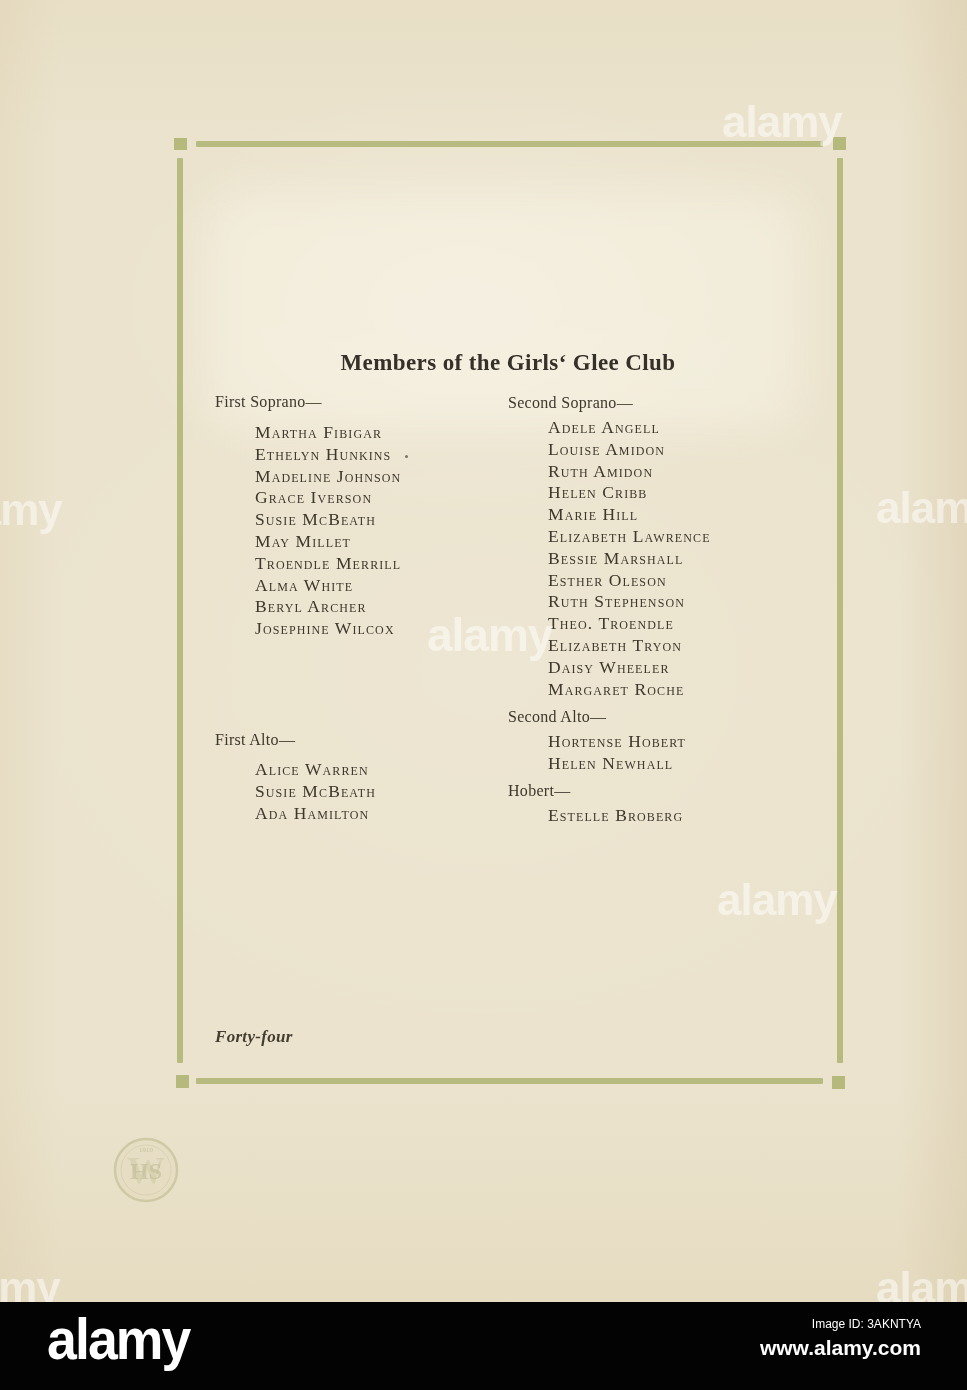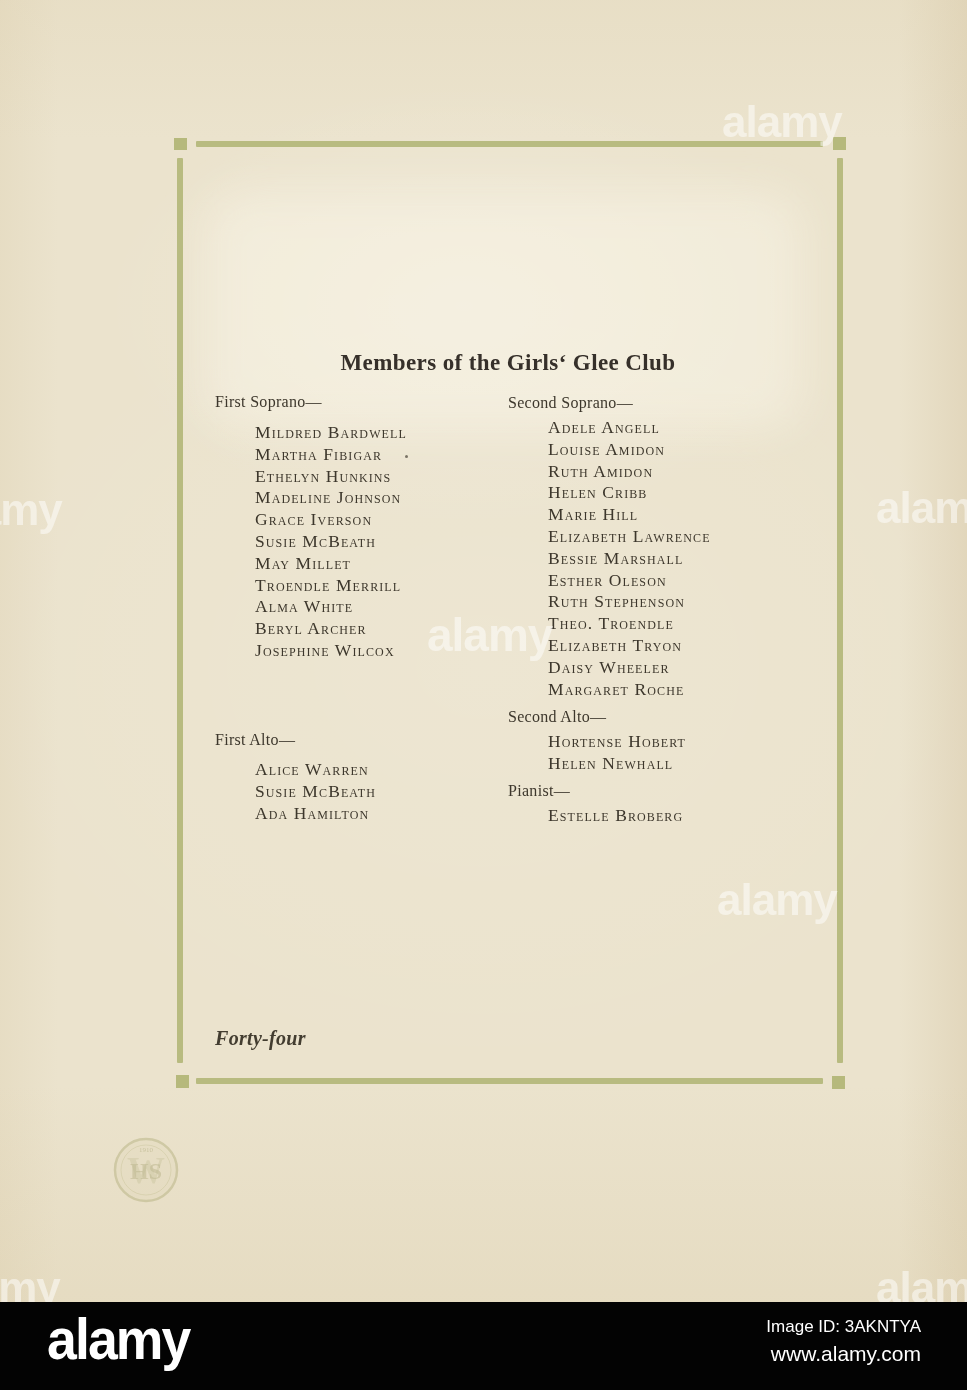--- a/index.html
+++ b/index.html
@@ -43,21 +43,21 @@
   .member-list {
     list-style:none; margin:0; padding:0 0 0 40px;
     font-variant:small-caps;
   }
   .sec-0 .member-list { margin-top:9px; }
   .sec-1 .member-list { margin-top:8px; }
   .sec-2 .member-list, .sec-3 .member-list, .sec-4 .member-list { margin-top:3px; }
   .member-list li { font-size:17.5px; line-height:21.8px; letter-spacing:1.1px; color:#3d372c; }
   .page-number {
     position:absolute; left:215px; top:1027px;
-    font-size:20px; font-weight:bold; font-style:italic; color:#433d30; letter-spacing:0.3px;
+    font-size:17px; font-weight:bold; font-style:italic; color:#433d30; letter-spacing:0.3px;
   }
   .ink-speck { position:absolute; left:405px; top:455px; width:3px; height:3px; border-radius:50%; background:rgba(62,56,45,0.65); }
   .seal { position:absolute; left:106px; top:1130px; width:80px; height:80px; opacity:0.55; }
   
   .wm {
     position:absolute; z-index:2; font-family:"Liberation Sans", sans-serif;
     font-weight:bold; font-size:44px; color:rgba(255,255,255,0.5); letter-spacing:-1px;
     line-height:1; user-select:none;
   }
   .wm-tr { left:722px; top:100px; }
@@ -70,22 +70,22 @@
   
   .footer {
     position:absolute; left:0; top:1302px; width:967px; height:88px;
     background:#030303; z-index:5; font-family:"Liberation Sans", sans-serif; color:#ffffff;
   }
   .alamy-logo {
     position:absolute; left:47px; top:6px; font-size:57px; font-weight:bold;
     letter-spacing:-2px; transform:scaleX(0.94); transform-origin:left top; line-height:1.1;
   }
   .footer-right { position:absolute; right:46px; top:15px; text-align:right; }
-  .image-id { font-size:17px; font-weight:normal;text-align:right; }
-  .alamy-url { font-size:21px; font-weight:normal; margin-top:5px; }
+  .image-id { font-size:12px; font-weight:normal;text-align:right; }
+  .alamy-url { font-size:21px; font-weight:bold; margin-top:5px; }
 </style>
 </head>
 <body>
 
 <div class="page">
 
   <div class="showthrough"></div>
 
   <div class="frame frame-top"></div>
   <div class="frame frame-bottom"></div>
@@ -94,21 +94,20 @@
   <div class="corner corner-tl"></div>
   <div class="corner corner-tr"></div>
   <div class="corner corner-bl"></div>
   <div class="corner corner-br"></div>
 
   <div class="title">Members of the Girls‘ Glee Club</div>
 
   <div class="section sec-0">
     <div class="section-heading">First Soprano—</div>
     <ul class="member-list">
-        <li>Mildred Bardwell</li>
         <li>Martha Fibigar</li>
         <li>Ethelyn Hunkins</li>
         <li>Madeline Johnson</li>
         <li>Grace Iverson</li>
         <li>Susie McBeath</li>
         <li>May Millet</li>
         <li>Troendle Merrill</li>
         <li>Alma White</li>
         <li>Beryl Archer</li>
         <li>Josephine Wilcox</li>
@@ -141,21 +140,21 @@
       </ul>
   </div>
   <div class="section sec-3">
     <div class="section-heading">Second Alto—</div>
     <ul class="member-list">
         <li>Hortense Hobert</li>
         <li>Helen Newhall</li>
       </ul>
   </div>
   <div class="section sec-4">
-    <div class="section-heading">Pianist—</div>
+    <div class="section-heading">Hobert—</div>
     <ul class="member-list">
         <li>Estelle Broberg</li>
       </ul>
   </div>
 
   <div class="page-number">Forty-four</div>
 
   <div class="ink-speck"></div>
 
   <svg class="seal" viewBox="0 0 80 80" xmlns="http://www.w3.org/2000/svg">

